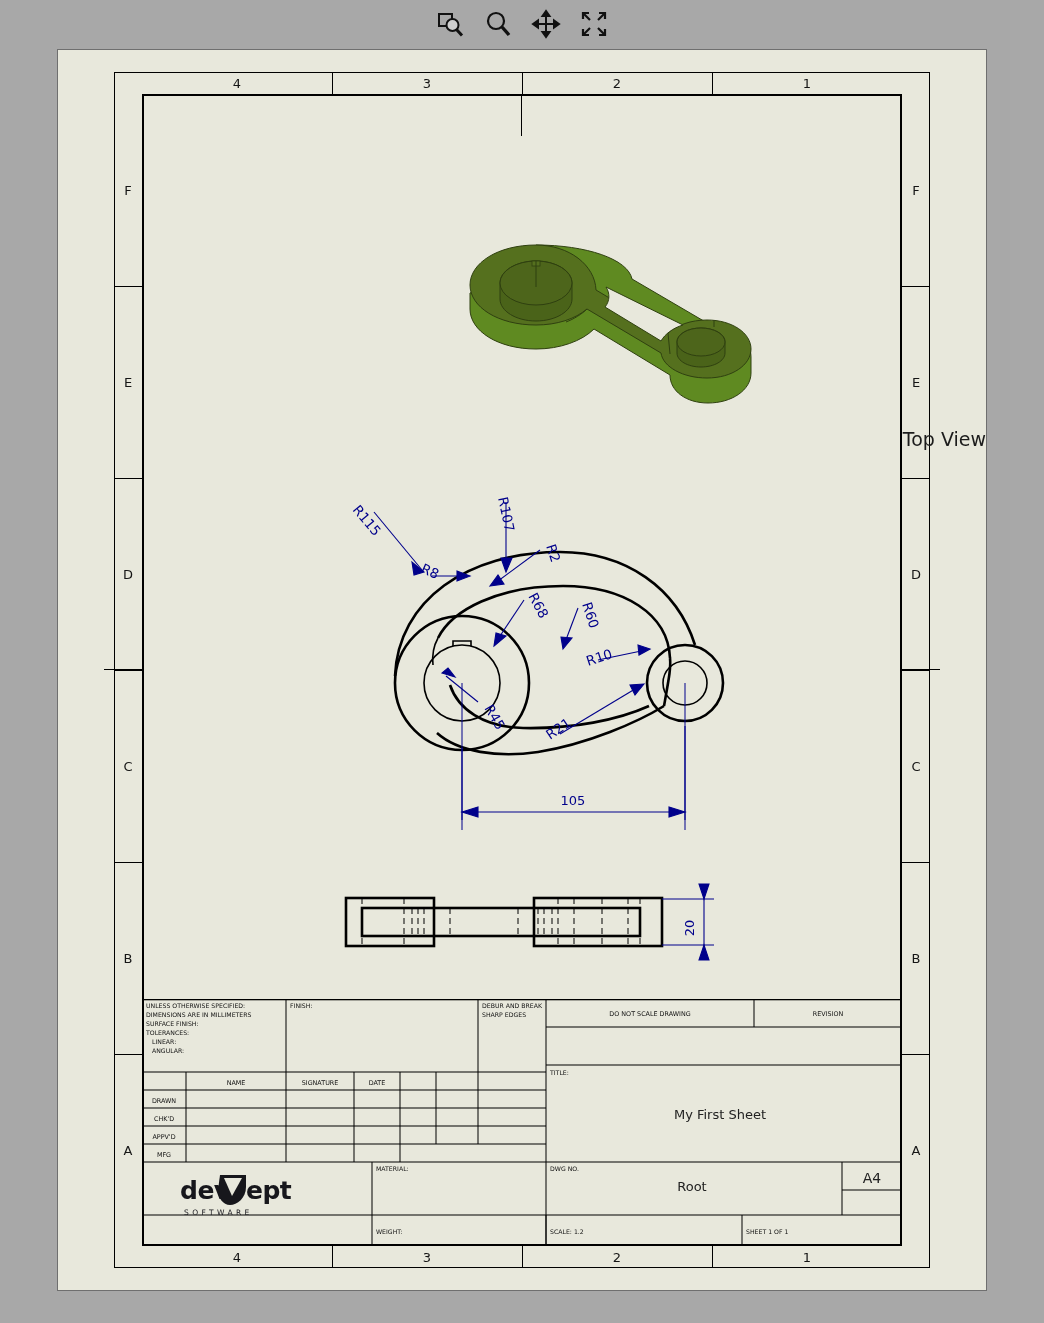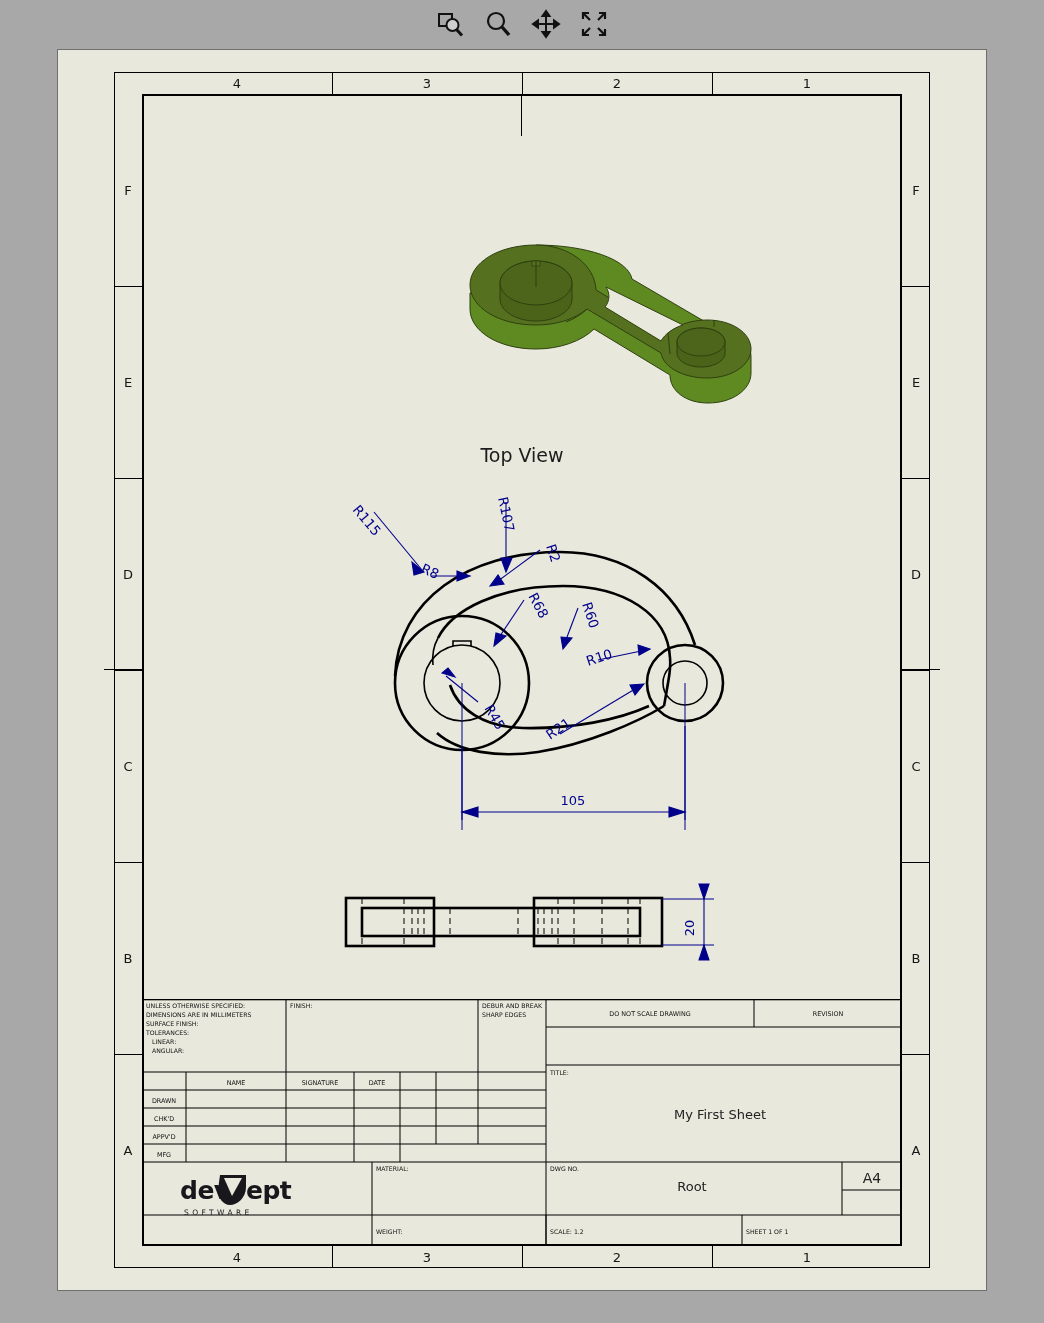--- a/index.html
+++ b/index.html
@@ -251,21 +251,21 @@
                    C269,126 258,132 245,132 C232,132 221,126 221,118 Z" fill="#4a6319" stroke="#2f4010" stroke-width="1"></path>
           <ellipse cx="245" cy="107" rx="24" ry="14" fill="#4d651b" stroke="#2f4010" stroke-width="1"></ellipse>
         </g>
 
         <path d="M131,74 C126,79 118,84 110,87" fill="none" stroke="#2f4010" stroke-width="1"></path>
         <line x1="212" y1="98" x2="214" y2="119" stroke="#2f4010" stroke-width="1"></line>
         <line x1="258" y1="92" x2="258" y2="85" stroke="#2f4010" stroke-width="1"></line>
       </svg>
     </div>
 
-    <div class="view-label" style="top:394px;">Top View</div>
+    <div class="view-label" style="top:378px;text-align:right;">Top View</div>
 
     <div id="topview">
       <svg width="400" height="340" viewBox="0 0 400 340">
         <g fill="none" stroke="#000" stroke-width="2.6">
 
           <circle cx="124" cy="193" r="67"></circle>
 
           <circle cx="124" cy="193" r="38" stroke-width="1.6"></circle>
           <path d="M115,156 L115,151 L133,151 L133,156" stroke-width="1.6"></path>
 

